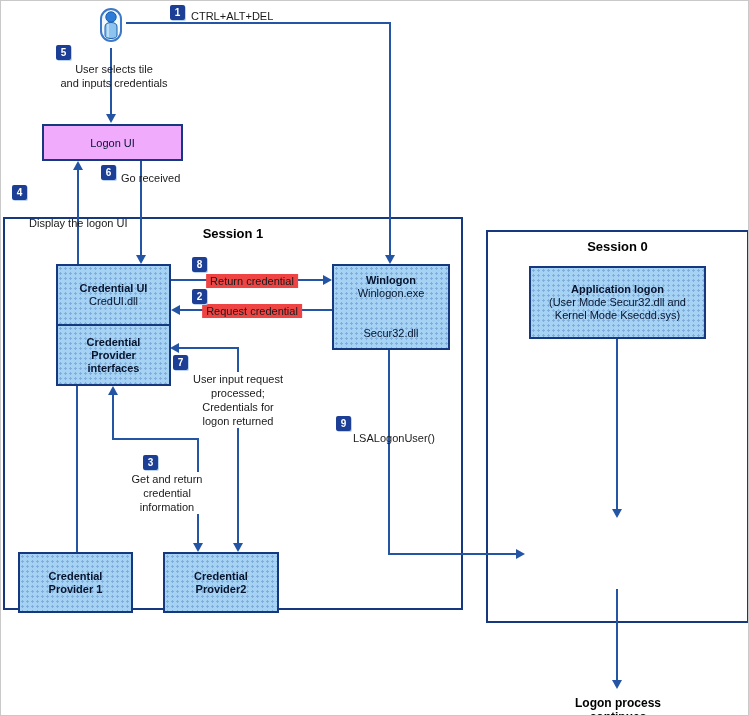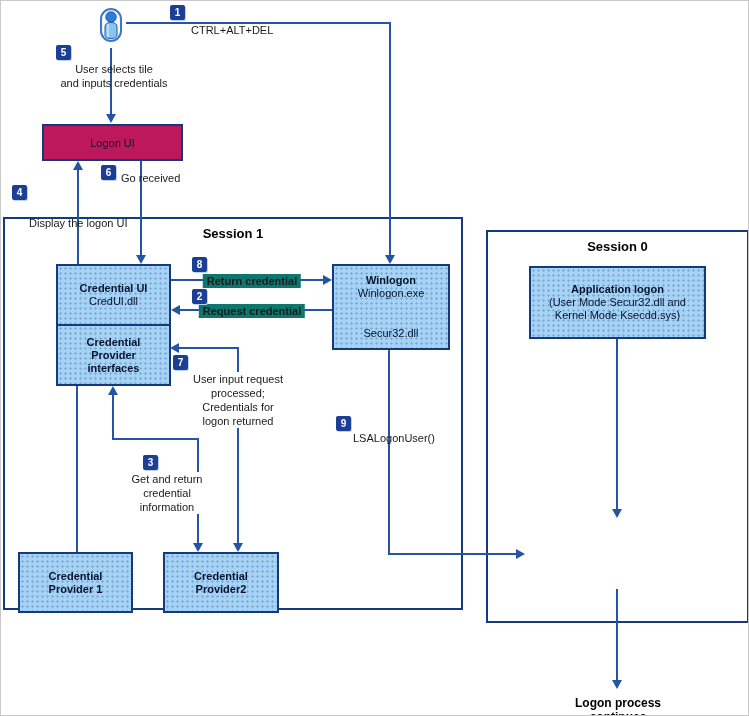--- a/index.html
+++ b/index.html
@@ -17,21 +17,21 @@
     border:2px solid var(--border);
     background-color:var(--fill);
     background-image:radial-gradient(var(--dot) 1px, transparent 1.3px);
     background-size:5px 5px;
     display:flex;flex-direction:column;justify-content:center;align-items:center;
     text-align:center;color:#06142e;line-height:13px;
   }
   .bbox .b{font-weight:bold;}
   .whitebox{
     position:absolute;box-sizing:border-box;z-index:3;border:2px solid var(--border);
-    background:#be185d;display:flex;justify-content:center;align-items:center;color:#06142e;
+    background:#f0abfc;display:flex;justify-content:center;align-items:center;color:#06142e;
   }
   .goldbox{
     position:absolute;box-sizing:border-box;z-index:3;
     border:2px solid var(--lsaborder);
     background-color:var(--lsafill);
     background-image:radial-gradient(var(--lsadot) 1px, transparent 1.3px);
     background-size:5px 5px;
     display:flex;justify-content:center;align-items:center;
     font-weight:bold;color:#111;text-align:center;
   }
@@ -45,21 +45,21 @@
   .ah-l{border-top:5px solid transparent;border-bottom:5px solid transparent;border-right:9px solid var(--line);}
   
   .badge{
     position:absolute;z-index:4;width:15px;height:15px;border-radius:2px;
     background:var(--badge);color:#fff;font-weight:bold;font-size:10px;
     line-height:15px;text-align:center;box-shadow:1px 1px 0 #b9d2ee;
   }
   
   .lbl{position:absolute;z-index:3;white-space:pre-line;line-height:14px;color:#1a1a1a;}
   .lbl.center{text-align:center;transform:translateX(-50%);}
-  .lbl.onLine{background:#0f766e;padding:0 4px;transform:translate(-50%,-50%);white-space:nowrap;font-weight:bold;}
+  .lbl.onLine{background:#ef4444;padding:0 4px;transform:translate(-50%,-50%);white-space:nowrap;}
   .lbl.bold{font-weight:bold;color:#000;font-size:12px;}
   .usericon{position:absolute;z-index:3;}
 </style>
 </head>
 <body>
 
 <div id="canvas" style="--line: #2455A4; --border: #16387F; --fill: #A6D2F4; --dot: #7FAEDC; --badge: #1C3E94; --lsafill: #FFC410; --lsadot: #E39C00; --lsaborder: #D06A00;">
 
   <svg class="usericon" style="left:95px;top:5px" width="30" height="43" viewBox="0 0 30 43">
     <rect x="5" y="3" width="20" height="32" rx="10" fill="#f2f8fd" stroke="#3C78C8" stroke-width="2"></rect>
@@ -158,21 +158,21 @@
   <div class="badge" style="left:169px;top:4px">1</div>
   <div class="badge" style="left:55px;top:44px">5</div>
   <div class="badge" style="left:100px;top:164px">6</div>
   <div class="badge" style="left:11px;top:184px">4</div>
   <div class="badge" style="left:191px;top:256px">8</div>
   <div class="badge" style="left:191px;top:288px">2</div>
   <div class="badge" style="left:172px;top:354px">7</div>
   <div class="badge" style="left:142px;top:454px">3</div>
   <div class="badge" style="left:335px;top:415px">9</div>
 
-  <div class="lbl" style="left:190px;top:22px">CTRL+ALT+DEL</div>
+  <div class="lbl" style="left:190px;top:8px">CTRL+ALT+DEL</div>
   <div class="lbl center" style="left:113px;top:61px">User selects tile
 and inputs credentials</div>
   <div class="lbl" style="left:120px;top:170px">Go received</div>
   <div class="lbl" style="left:28px;top:215px">Display the logon UI</div>
   <div class="lbl onLine" style="left:251px;top:280px">Return credential</div>
   <div class="lbl onLine" style="left:251px;top:310px">Request credential</div>
   <div class="lbl center" style="left:166px;top:471px;background:#fff;padding:0 2px">Get and return
 credential
 information</div>
   <div class="lbl center" style="left:237px;top:371px;background:#fff;padding:0 2px">User input request

